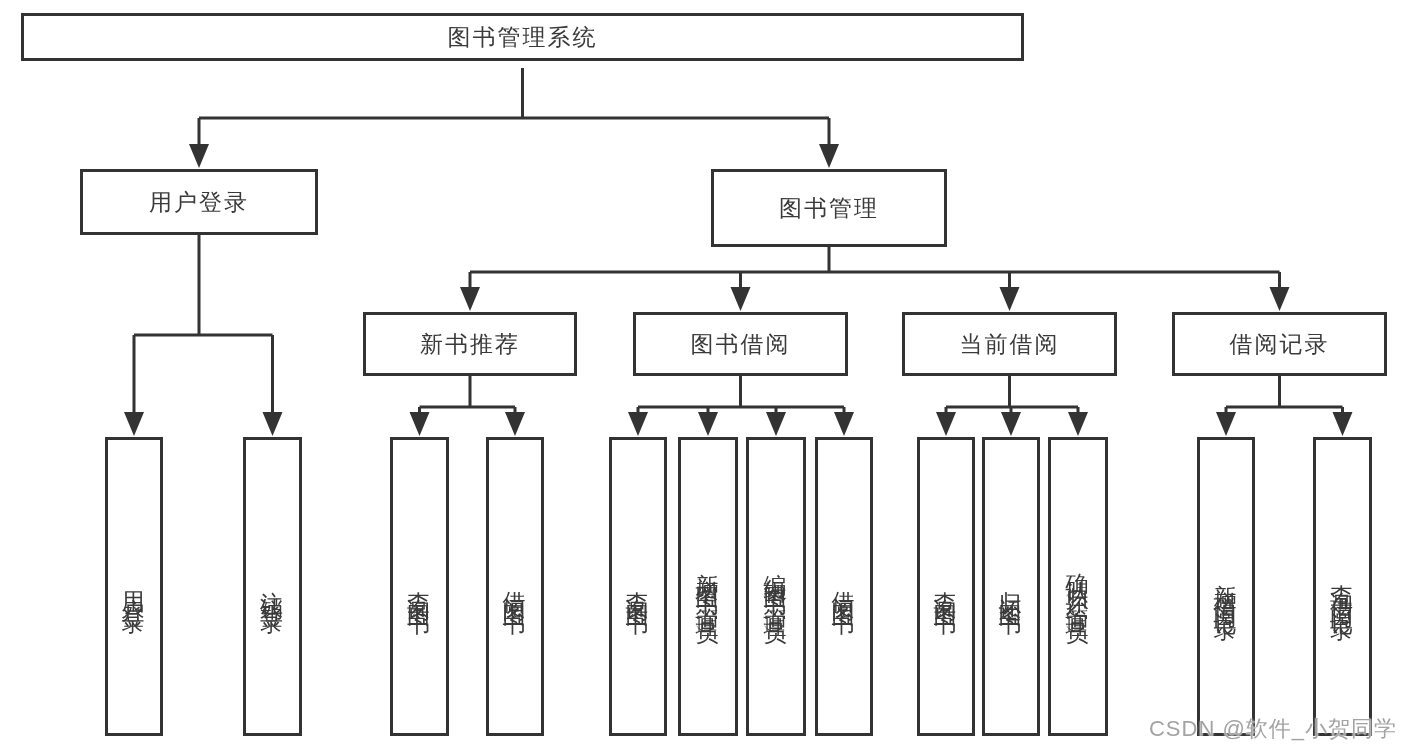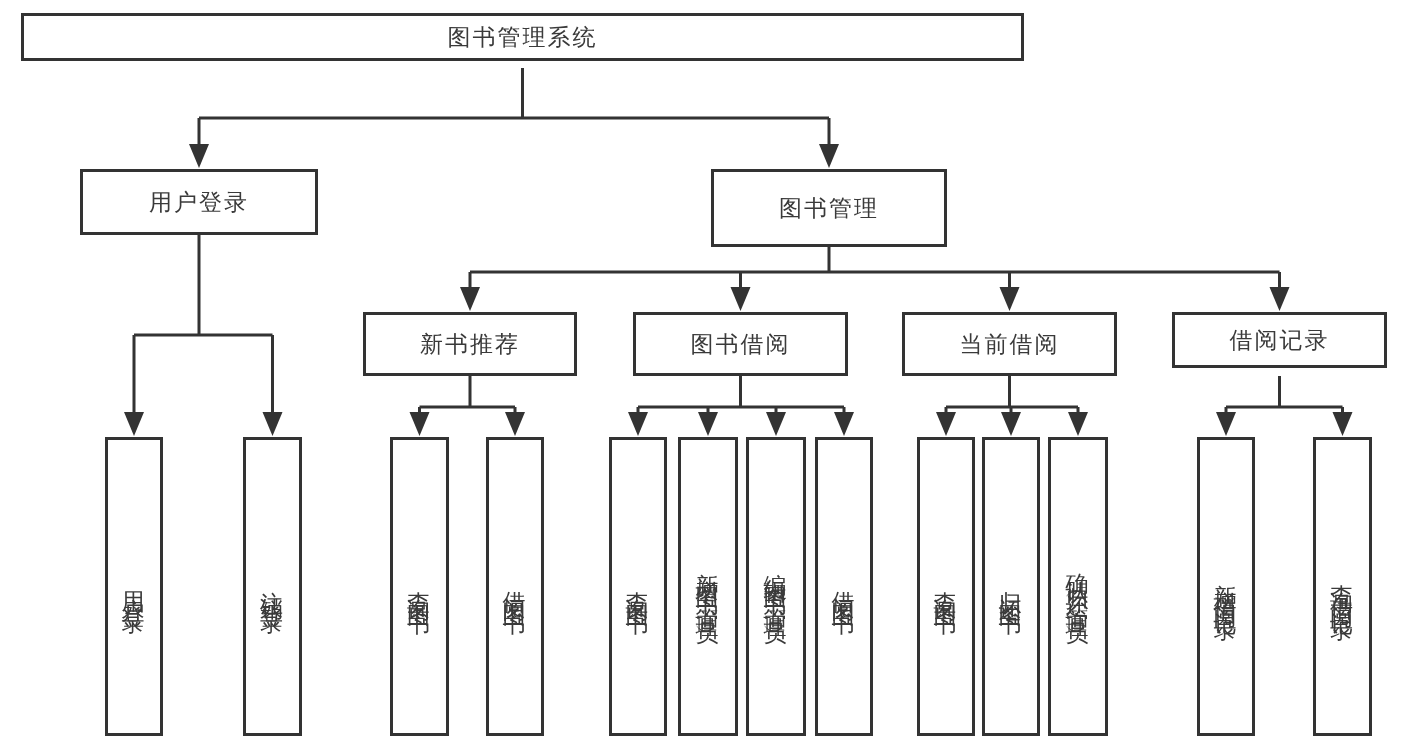--- a/index.html
+++ b/index.html
@@ -113,33 +113,34 @@
   </svg>
 
   <div class="box" style="left:21px; top:13px; width:1003px; height:48px;">图书管理系统</div>
 
   <div class="box" style="left:80px; top:169px; width:238px; height:66px;">用户登录</div>
   <div class="box" style="left:711px; top:169px; width:236px; height:78px;">图书管理</div>
 
   <div class="box" style="left:363px; top:312px; width:214px; height:64px;font-family:Liberation Serif, serif;">新书推荐</div>
   <div class="box" style="left:633px; top:312px; width:215px; height:64px;">图书借阅</div>
   <div class="box" style="left:902px; top:312px; width:215px; height:64px;text-align:center;">当前借阅</div>
-  <div class="box" style="left:1172px; top:312px; width:215px; height:56px;">借阅记录</div>
+  <div class="box" style="left:1172px; top:312px; width:215px; height:64px;">借阅记录</div>
 
   <div class="box vbox" style="left:105px; top:437px; width:58px; height:299px;">用户登录</div>
   <div class="box vbox" style="left:243px; top:437px; width:59px; height:299px;">注销登录</div>
 
   <div class="box vbox" style="left:390px; top:437px; width:59px; height:299px;">查询图书</div>
   <div class="box vbox" style="left:486px; top:437px; width:58px; height:299px;">借阅图书</div>
 
   <div class="box vbox" style="left:609px; top:437px; width:58px; height:299px;">查询图书</div>
   <div class="box vbox" style="left:678px; top:437px; width:60px; height:299px;">新增图书（管理员）</div>
   <div class="box vbox" style="left:746px; top:437px; width:60px; height:299px;">编辑图书（管理员）</div>
   <div class="box vbox" style="left:815px; top:437px; width:58px; height:299px;">借阅图书</div>
 
   <div class="box vbox" style="left:917px; top:437px; width:58px; height:299px;">查询图书</div>
   <div class="box vbox" style="left:982px; top:437px; width:58px; height:299px;">归还图书</div>
   <div class="box vbox" style="left:1048px; top:437px; width:60px; height:299px;">确认归还（管理员）</div>
 
   <div class="box vbox" style="left:1197px; top:437px; width:58px; height:299px;">新增借阅记录</div>
   <div class="box vbox" style="left:1313px; top:437px; width:59px; height:299px;">查询借阅记录</div>
 
+  <div class="watermark">CSDN @软件_小贺同学</div>
 </div>
 
 </body></html>

